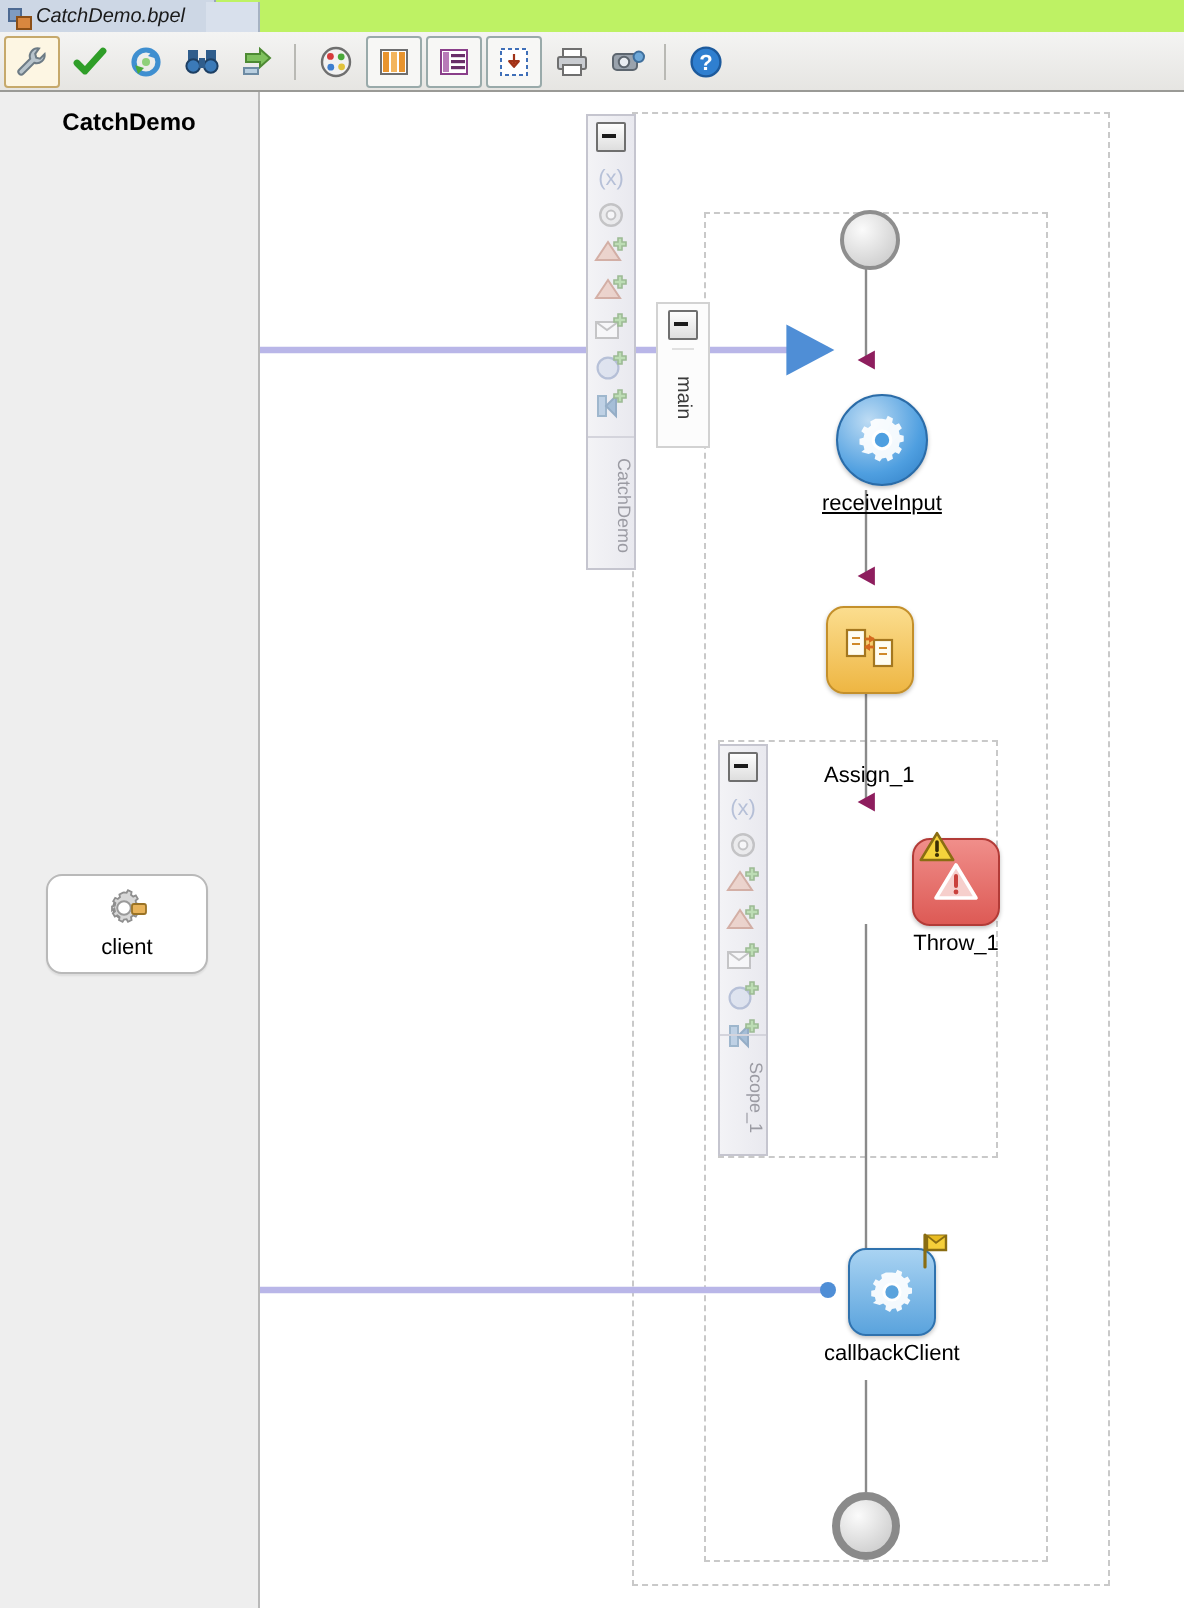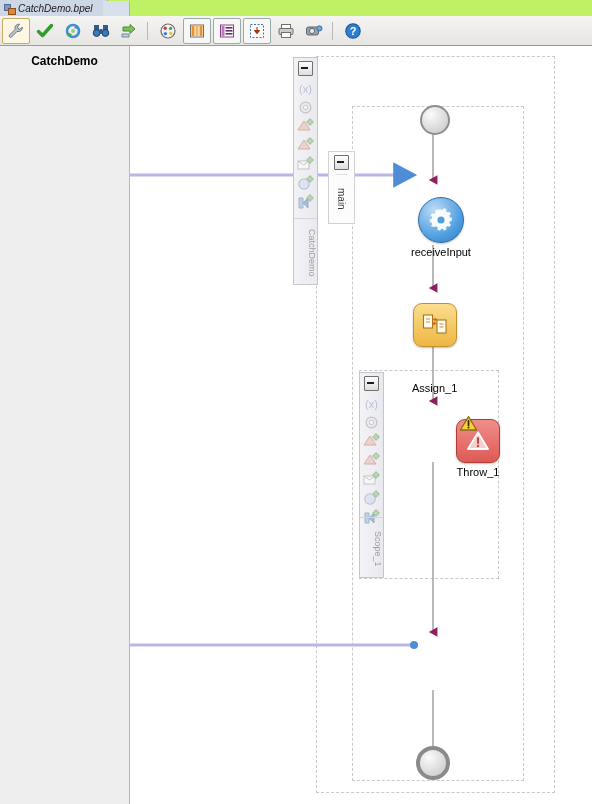--- a/index.html
+++ b/index.html
@@ -278,20 +278,31 @@
     <svg width="18" height="18" viewBox="0 0 18 18">
       <circle cx="9" cy="9" r="7.2" fill="#2f7fd0" stroke="#1d5a9c" stroke-width="1.2"></circle>
       <text x="9" y="13" text-anchor="middle" font-family="Liberation Sans, sans-serif" font-size="11" font-weight="bold" fill="#fff">?</text>
     </svg>
   </div>
 </div>
 
 <div id="services">
   <div id="services-title">CatchDemo</div>
 
+  <div id="client-node">
+    <svg width="24" height="22" viewBox="0 0 24 22">
+      <g fill="none" stroke="#8a8a8a" stroke-width="1.4">
+        <circle cx="10" cy="10" r="5.2"></circle>
+      </g>
+      <path d="M10 2.2l1.3.2.7-1.3 1.8.9-.3 1.4 1.1.9 1.3-.6 1 1.7-1.1.9.3 1.4 1.4.3v2l-1.4.3-.3 1.4 1.1.9-1 1.7-1.3-.6-1.1.9.3 1.4-1.8.9-.7-1.3-1.3.2-.7 1.1-1.8-.9.3-1.4-1.1-.9-1.3.6-1-1.7 1.1-.9-.3-1.4L4 11.2v-2l1.4-.3.3-1.4-1.1-.9 1-1.7 1.3.6 1.1-.9-.3-1.4 1.8-.9z" fill="#d8d8d8" stroke="#8f8f8f" stroke-width="0.9"></path>
+      <circle cx="10" cy="10" r="3.4" fill="#ffffff" stroke="#9a9a9a" stroke-width="1"></circle>
+      <rect x="14" y="8" width="7" height="5" rx="1" fill="#e8b35a" stroke="#9a7326" stroke-width="0.9"></rect>
+    </svg>
+    <span class="cap">client</span>
+  </div>
 </div>
 
 <div id="canvas">
 
   <div class="dashbox" id="process-box"></div>
   <div class="dashbox" id="main-box"></div>
   <div class="dashbox" id="scope-box"></div>
 
   <svg id="flowsvg">
     <defs>
@@ -418,21 +429,21 @@
           </svg>
       </span>
     </div>
     <div class="vlabel">Scope_1</div>
   </div>
 
   <div class="node" style="left:290px;top:59px;">
     <div class="circle-start"></div>
   </div>
 
-  <div class="node" style="left:281px;top:151px;">
+  <div class="node" style="left:281px;top:151px;text-decoration:underline;">
     <div class="circ-blue">
       <svg width="26" height="26" viewBox="0 0 26 26">
         <path d="M13 2.4l2 .35.9-1.85 2.6 1.3-.45 2 1.55 1.3 1.9-.85 1.45 2.45-1.55 1.3.45 2 2 .45v2.9l-2 .45-.45 2 1.55 1.3-1.45 2.45-1.9-.85-1.55 1.3.45 2-2.6 1.3-.9-1.85-2 .35-1.1 1.6-2.6-1.3.45-2-1.55-1.3-1.9.85L2.65 19l1.55-1.3-.45-2-2-.45v-2.9l2-.45.45-2L2.65 8.6 4.1 6.15l1.9.85L7.55 5.7l-.45-2 2.6-1.3z" fill="#ffffff" opacity=".92"></path>
         <circle cx="13" cy="13" r="4.4" fill="#4f9fe0" stroke="#ffffff" stroke-width="1.6"></circle>
       </svg>
     </div>
     <div class="cap">receiveInput</div>
   </div>
 
   <div class="node" style="left:282px;top:257px;gap:32px;">
@@ -460,18 +471,32 @@
       </svg>
     </div>
     <div class="cap">Throw_1</div>
     <svg class="badge" style="left:47px;top:-4px;" width="19" height="17" viewBox="0 0 19 17">
       <path d="M9.5 1.6L17.6 15H1.4z" fill="#f5d33c" stroke="#8a6d12" stroke-width="1.3" stroke-linejoin="round"></path>
       <path d="M9.5 6v4.3" stroke="#3a2e05" stroke-width="1.8" stroke-linecap="round"></path>
       <circle cx="9.5" cy="12.5" r="1.05" fill="#3a2e05"></circle>
     </svg>
   </div>
 
+  <div class="node" style="left:282px;top:578px;">
+    <div class="sq sq-blue">
+      <svg width="24" height="24" viewBox="0 0 26 26">
+        <path d="M13 2.4l2 .35.9-1.85 2.6 1.3-.45 2 1.55 1.3 1.9-.85 1.45 2.45-1.55 1.3.45 2 2 .45v2.9l-2 .45-.45 2 1.55 1.3-1.45 2.45-1.9-.85-1.55 1.3.45 2-2.6 1.3-.9-1.85-2 .35-1.1 1.6-2.6-1.3.45-2-1.55-1.3-1.9.85L2.65 19l1.55-1.3-.45-2-2-.45v-2.9l2-.45.45-2L2.65 8.6 4.1 6.15l1.9.85L7.55 5.7l-.45-2 2.6-1.3z" fill="#ffffff" opacity=".92"></path>
+        <circle cx="13" cy="13" r="4.4" fill="#5aa3dd" stroke="#ffffff" stroke-width="1.6"></circle>
+      </svg>
+    </div>
+    <div class="cap">callbackClient</div>
+    <svg class="badge" style="left:47px;top:-8px;" width="17" height="19" viewBox="0 0 17 19">
+      <path d="M3.5 1.5v16" stroke="#8a6d12" stroke-width="1.6" stroke-linecap="round"></path>
+      <path d="M4.5 1.8h9.5v7.2H4.5z" fill="#f5cf3a" stroke="#8a6d12" stroke-width="1.2"></path>
+      <path d="M4.5 1.8l4.5 3.6 5-3.6" fill="#e8bb22" stroke="#8a6d12" stroke-width="0.9"></path>
+    </svg>
+  </div>
 
   <div class="node" style="left:286px;top:700px;">
     <div class="circle-end"></div>
   </div>
 
 </div>
 
 </body></html>

